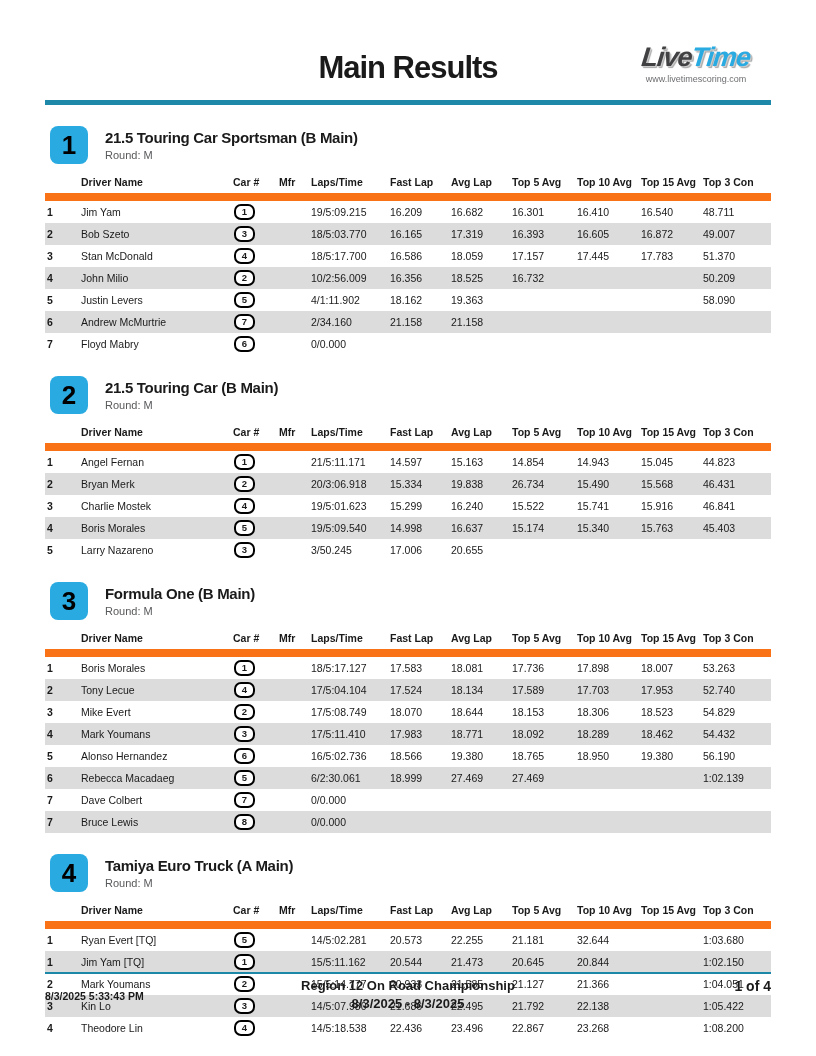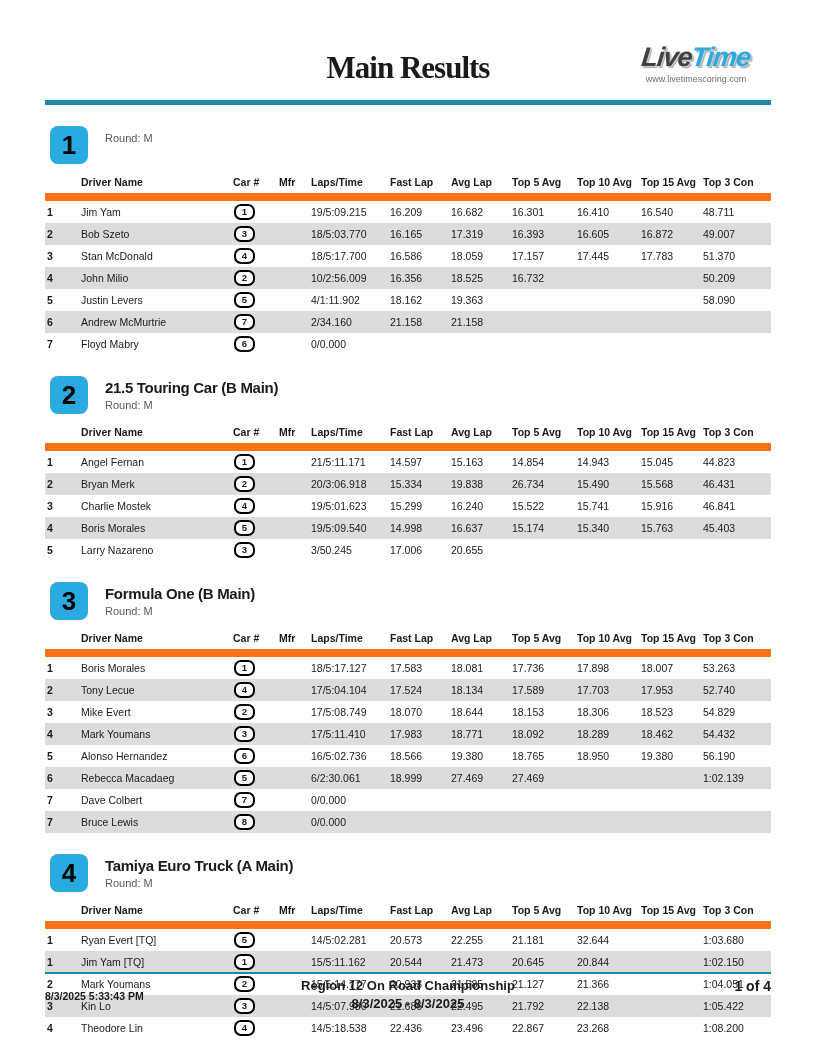--- a/index.html
+++ b/index.html
@@ -8,21 +8,21 @@
     width:816px; height:1056px; position:relative;
     font-family:"Liberation Sans", sans-serif;
     color:#1a1a1a; overflow:hidden;
   }
   .page { position:absolute; inset:0; padding:0 45px; }
 
   
   .header { position:relative; margin-top:44px; height:52px; }
   .main-title {
     text-align:center; font-size:31px; font-weight:bold;
-    letter-spacing:-1px; padding-top:6px;font-family:Liberation Serif, serif;
+    letter-spacing:-1px; padding-top:6px;
   }
   .logo { position:absolute; right:0; top:-2px; text-align:center; width:150px; }
   .logo-text {
     font-size:27px; font-weight:bold; font-style:italic;
     letter-spacing:-1px; transform:skewX(-6deg);
     text-shadow:1px 1px 0 #cccccc, 2px 2px 1px rgba(0,0,0,.35);
     white-space:nowrap;
   }
   .logo-live { color:#414042; }
   .logo-time { color:#29ABE2; }
@@ -82,20 +82,21 @@
       <div class="logo-url">www.livetimescoring.com</div>
     </div>
   </div>
   <div class="rule"></div>
 
   <div id="sections-host">
   <div class="section">
     <div class="section-header">
       <div class="badge">1</div>
       <div class="section-titles">
+        <div class="section-title">21.5 Touring Car Sportsman (B Main)</div>
         <div class="section-round">Round: M</div>
       </div>
     </div>
     <table>
       <colgroup>
         <col style="width:34px">
             <col style="width:152px">
             <col style="width:46px">
         <col style="width:32px">
             <col style="width:79px">

